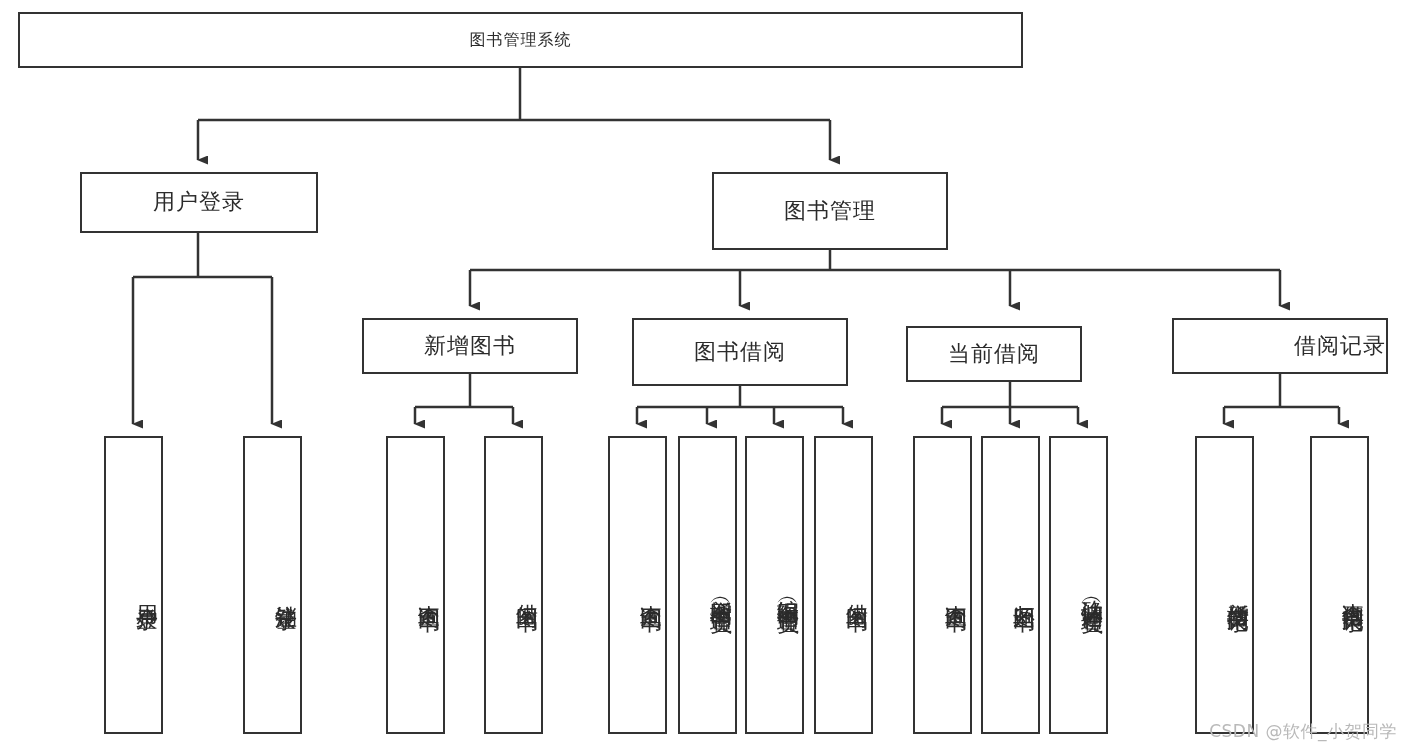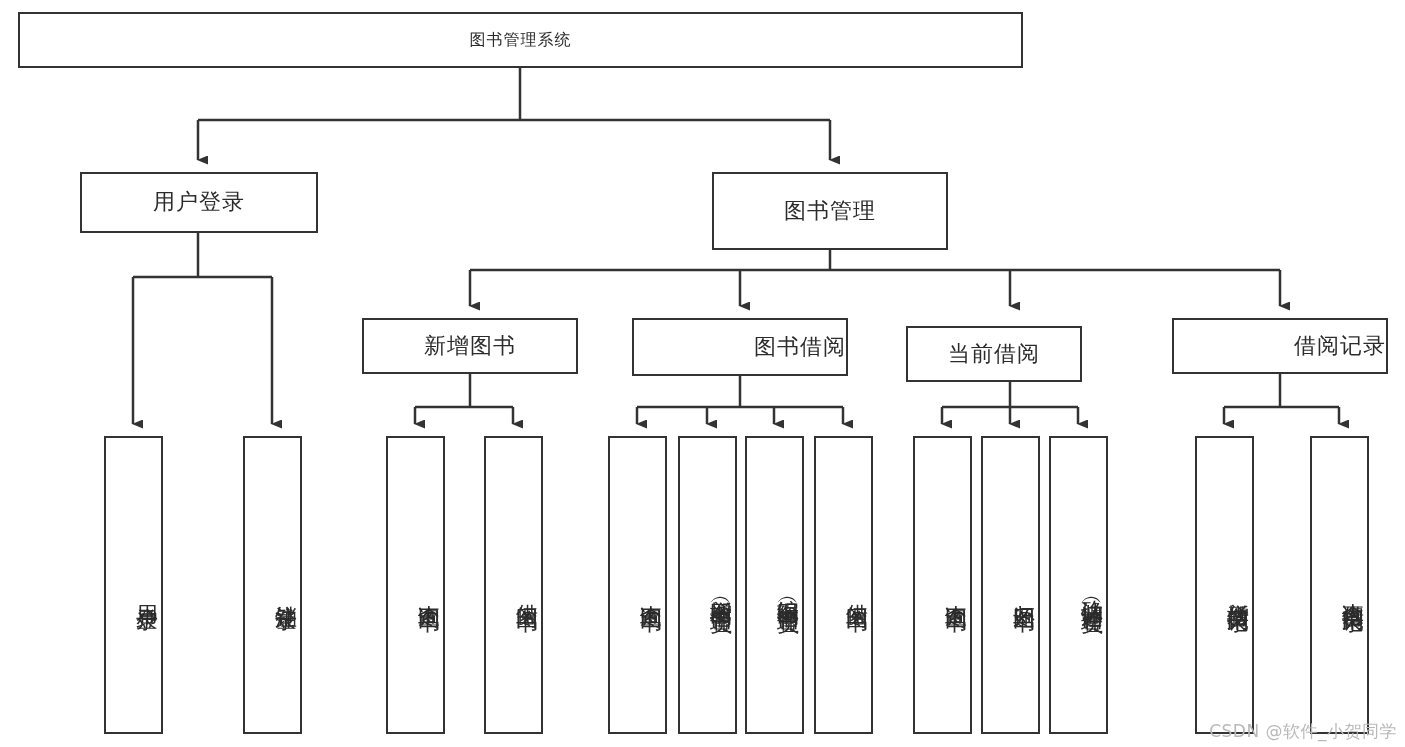--- a/index.html
+++ b/index.html
@@ -130,21 +130,21 @@
   <div class="node horiz" style="left:80px; top:172px; width:238px; height:61px;">
     <span>用户登录</span>
   </div>
   <div class="node horiz" style="left:712px; top:172px; width:236px; height:78px;">
     <span>图书管理</span>
   </div>
 
   <div class="node horiz" style="left:362px; top:318px; width:216px; height:56px;">
     <span>新增图书</span>
   </div>
-  <div class="node horiz" style="left:632px; top:318px; width:216px; height:58px;justify-content:flex-end;">
+  <div class="node horiz" style="left:632px; top:318px; width:216px; height:68px;">
     <span>图书借阅</span>
   </div>
   <div class="node horiz" style="left:906px; top:318px; width:176px; height:56px;margin-top:8px;">
     <span>当前借阅</span>
   </div>
   <div class="node horiz" style="left:1172px; top:318px; width:216px; height:56px;justify-content:flex-end;">
     <span>借阅记录</span>
   </div>
 
   <div class="node vert" style="left:104px; top:436px; width:59px; height:298px;">

